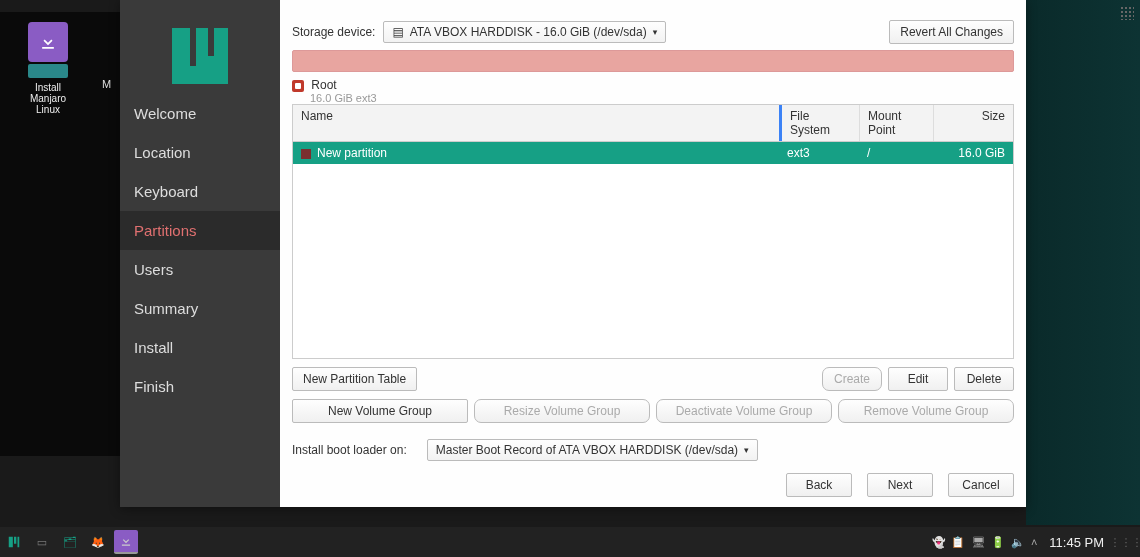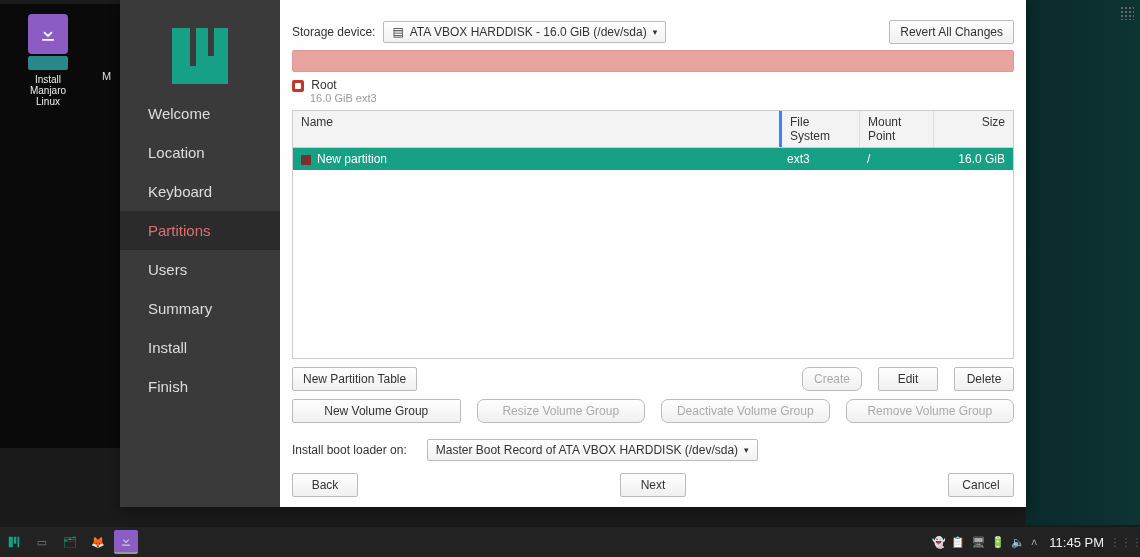--- a/index.html
+++ b/index.html
@@ -1,64 +1,64 @@
 <!DOCTYPE html>
 <html><head>
 <meta charset="utf-8">
 <style>
   * { box-sizing: border-box; margin: 0; padding: 0; font-family: sans-serif; }
   body { width: 1140px; height: 557px; overflow: hidden; background: #0a0a0a; position: relative; }
   .desktop { position: absolute; inset: 0; background: #1a1a1a; }
-  .desktop-left { position: absolute; left: 0; top: 4px; width: 120px; height: 444px; background: #0a0a0a; }
+  .desktop-left { position: absolute; left: 0; top: 12px; width: 120px; height: 444px; background: #0a0a0a; }
   .desktop-right { position: absolute; left: 1026px; top: 0; width: 114px; height: 525px; background: linear-gradient(to right, #0a2a2a, #0d3333); }
   .desktop-right::before { content: ""; position: absolute; right: 6px; top: 6px; width: 14px; height: 14px; background-image: radial-gradient(circle, #666 1px, transparent 1px); background-size: 4px 4px; }
   .desktop-icon { position: absolute; left: 20px; top: 10px; width: 56px; text-align: center; color: #eee; font-size: 10px; }
   .desktop-icon .iconbox { width: 40px; height: 40px; margin: 0 auto; background: #8a5cc4; border-radius: 4px; display: flex; align-items: center; justify-content: center; }
   .desktop-icon .iconbox svg { width: 20px; height: 20px; fill: #fff; }
   .desktop-icon .sub { width: 40px; height: 14px; margin: 2px auto 4px; background: #2a888a; border-radius: 2px; }
   .desktop-icon .lbl { line-height: 1.1; }
   .desktop-overflow { position: absolute; left: 102px; top: 66px; color: #ddd; font-size: 11px; }
   .window { position: absolute; left: 120px; top: 0; width: 906px; height: 507px; background: #fefefe; display: flex; box-shadow: 0 2px 10px rgba(0,0,0,.4); }
   .titlebar { position: absolute; left: 120px; top: 0; width: 906px; height: 22px; background: #fefefe; display: flex; align-items: center; font-size: 11px; color: #444; }
   .titlebar .app-icon { width: 16px; height: 16px; margin: 0 4px; background: #16a085; }
   .titlebar .pin { margin-left: 4px; color: #555; }
   .titlebar .title { flex: 1; text-align: center; }
   .titlebar .winbtn { width: 18px; height: 18px; margin: 0 1px; display: flex; align-items: center; justify-content: center; color: #555; cursor: pointer; font-size: 12px; }
   .sidebar { width: 160px; background: #3a3a3a; padding-top: 22px; }
   .sidebar .logo { width: 56px; height: 56px; margin: 6px auto 10px; background: #16a085; position: relative; }
   .sidebar .logo::before, .sidebar .logo::after { content: ""; position: absolute; background: #3a3a3a; }
   .sidebar .logo::before { left: 18px; top: 0; width: 6px; height: 38px; }
   .sidebar .logo::after { left: 36px; top: 0; width: 6px; height: 28px; }
-  .sidebar-item { padding: 11px 28px; color: #ddd; font-size: 15px; cursor: pointer; }
+  .sidebar-item { padding: 11px 14px; color: #ddd; font-size: 15px; cursor: pointer; }
   .sidebar-item.active { background: #2b2b2b; color: #e07070; }
   .content { flex: 1; padding: 20px 12px 10px 12px; display: flex; flex-direction: column; font-size: 12px; color: #333; }
   .row { display: flex; align-items: center; gap: 8px; margin-bottom: 6px; }
   .pill { border: 1px solid #bbb; border-radius: 2px; padding: 3px 8px; background: linear-gradient(#fefefe,#f2f2f2); display: inline-flex; align-items: center; gap: 6px; cursor: pointer; font-size: 12px; color: #333; }
   .chev { font-size: 9px; }
   .barvis { height: 22px; border: 1px solid #d99; background: #e8a5a0; border-radius: 2px; margin-bottom: 6px; }
   .root-section .checkbox { display: inline-block; width: 12px; height: 12px; background: #c0392b; border-radius: 2px; vertical-align: middle; margin-right: 4px; position: relative; }
   .root-section .checkbox::after { content: ""; position: absolute; left: 3px; top: 3px; width: 6px; height: 6px; background: #fff; border-radius: 1px; }
-  .root-section { font-size: 12px; margin-bottom: 6px; }
+  .root-section { font-size: 12px; }
   .root-section .sub { color: #999; font-size: 11px; margin-left: 18px; }
   .table { border: 1px solid #ccc; flex: 1; display: flex; flex-direction: column; min-height: 200px; background: #fff; }
   .thead { display: flex; background: #f3f3f3; border-bottom: 1px solid #ccc; font-size: 12px; color: #333; }
   .th, .td { padding: 4px 8px; }
   .th.name, .td.name { flex: 1; }
   .th.fs, .td.fs { width: 80px; border-left: 3px solid #3b82f6; }
   .th.mp, .td.mp { width: 74px; border-left: 1px solid #ddd; }
   .th.sz, .td.sz { width: 80px; border-left: 1px solid #ddd; text-align: right; }
   .trow { display: flex; background: #16a085; color: #fff; font-size: 12px; }
   .trow .td { border-left: none; }
   .trow .swatch { display: inline-block; width: 10px; height: 10px; background: #7a2f2f; margin-right: 6px; vertical-align: middle; }
-  .btnrow { display: flex; gap: 16px; margin-top: 8px; }
+  .btnrow { display: flex; gap: 6px; margin-top: 8px; }
   .btn { border: 1px solid #bbb; border-radius: 2px; padding: 4px 10px; background: linear-gradient(#fefefe,#f0f0f0); cursor: pointer; font-size: 12px; color: #333; min-width: 60px; text-align: center; }
   .btn.disabled { color: #aaa; cursor: default; border-radius: 7px; }
   .btn.wide { flex: 1; }
   .bootrow { display: flex; align-items: center; gap: 20px; margin-top: 16px; }
-  .navrow { display: flex; gap: 6px; justify-content: space-between; margin-top: 12px; }
+  .navrow { display: flex; gap: 15px; justify-content: flex-end; margin-top: 12px; }
   .navrow .btn { min-width: 66px; }
   .taskbar { position: absolute; left: 0; bottom: 0; width: 1140px; height: 30px; background: #222; display: flex; align-items: center; color: #ccc; font-size: 11px; }
   .taskbar .item { width: 24px; height: 24px; margin: 0 2px; display: flex; align-items: center; justify-content: center; border-radius: 2px; }
   .taskbar .item.ff { color: #e67e22; }
   .taskbar .item.dl { background: #8a5cc4; border-bottom: 2px solid #999; }
   .taskbar .item.fm { color: #16a085; }
   .taskbar .spacer { flex: 1; }
   .taskbar .clock { margin: 0 8px; font-size: 13px; color: #eee; }
   .taskbar .tray svg, .taskbar .item svg { width: 14px; height: 14px; fill: currentColor; }
   .tray { display: flex; align-items: center; gap: 6px; margin-right: 4px; color: #aaa; }

